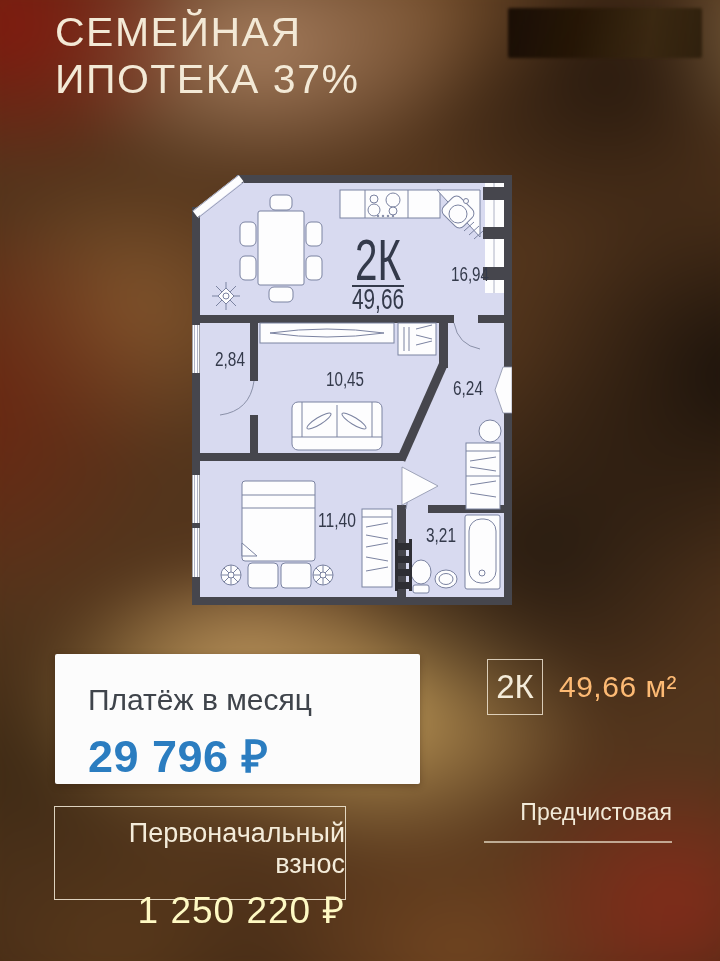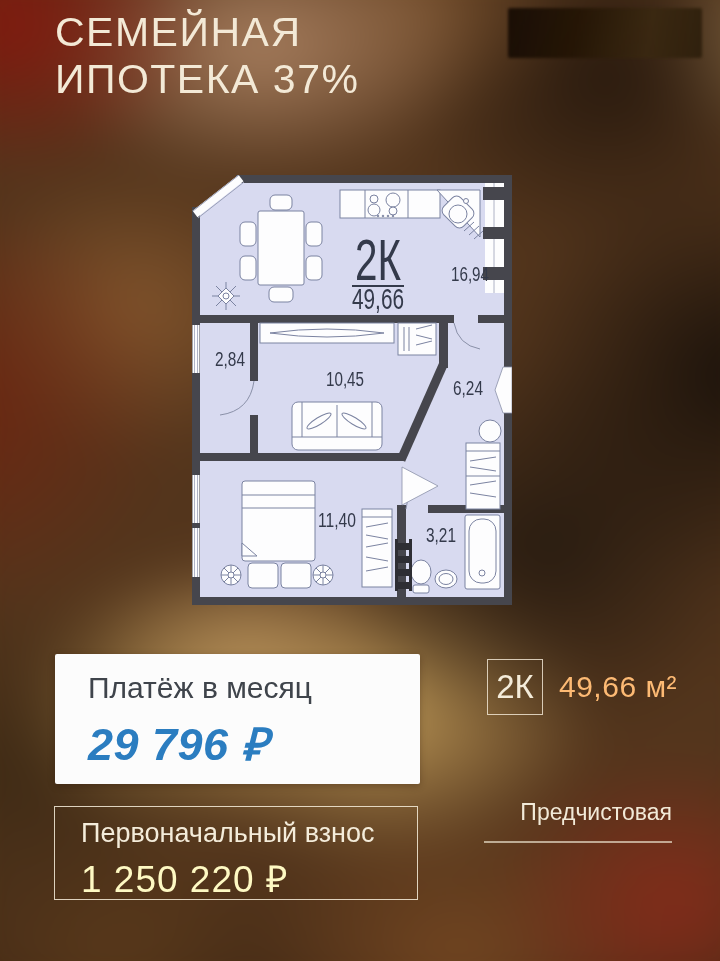--- a/index.html
+++ b/index.html
@@ -41,25 +41,26 @@
     background:linear-gradient(100deg,#170c04,#241505 35%,#3a2811 72%,#2e1f0c);
     filter:blur(1.5px);opacity:.94;
   }
   .plan-wrap{position:absolute;left:192px;top:175px;width:320px;height:430px;}
   .plan-wrap svg{display:block;}
   .plan-wrap text{font-family:"Liberation Sans","DejaVu Sans",sans-serif;fill:#343a4b;}
   .pay-card{
     position:absolute;left:55px;top:654px;width:365px;height:130px;
     background:#fcfcfc;border-radius:2px;box-shadow:0 2px 7px rgba(40,20,10,.32);
   }
-  .pay-label{margin:17px 0 0 33px;font-size:30px;color:#3f444b;}
-  .pay-value{margin:7px 0 0 33px;font-size:45px;font-weight:700;color:#2b7dc0;letter-spacing:.5px;font-style:italic;}
+  .pay-label{margin:29px 0 0 33px;font-size:30px;color:#3f444b;}
+  .pay-value{margin:7px 0 0 33px;font-size:45px;font-weight:700;color:#2b7dc0;letter-spacing:.5px;}
   .down-box{
-    position:absolute;left:54px;top:806px;width:364px;height:94px;box-sizing:border-box;
+    position:absolute;left:54px;top:806px;width:292px;height:94px;box-sizing:border-box;
     border:1.5px solid rgba(247,238,220,.85);
+    text-align:right;
   }
   .down-label{margin:11px 0 0 26px;font-size:27px;color:#f4ecda;}
   .down-value{margin:3px 0 0 26px;font-size:37px;color:#fef9c3;letter-spacing:1px;}
   .apt-info{position:absolute;left:487px;top:659px;display:flex;align-items:center;gap:16px;}
   .apt-badge{
     width:56px;height:56px;box-sizing:border-box;border:1.5px solid rgba(247,238,220,.8);
     display:flex;align-items:center;justify-content:center;
     font-size:33px;color:#f4ecda;
   }
   .apt-area{font-size:30px;color:#fdba74;letter-spacing:.5px;}

